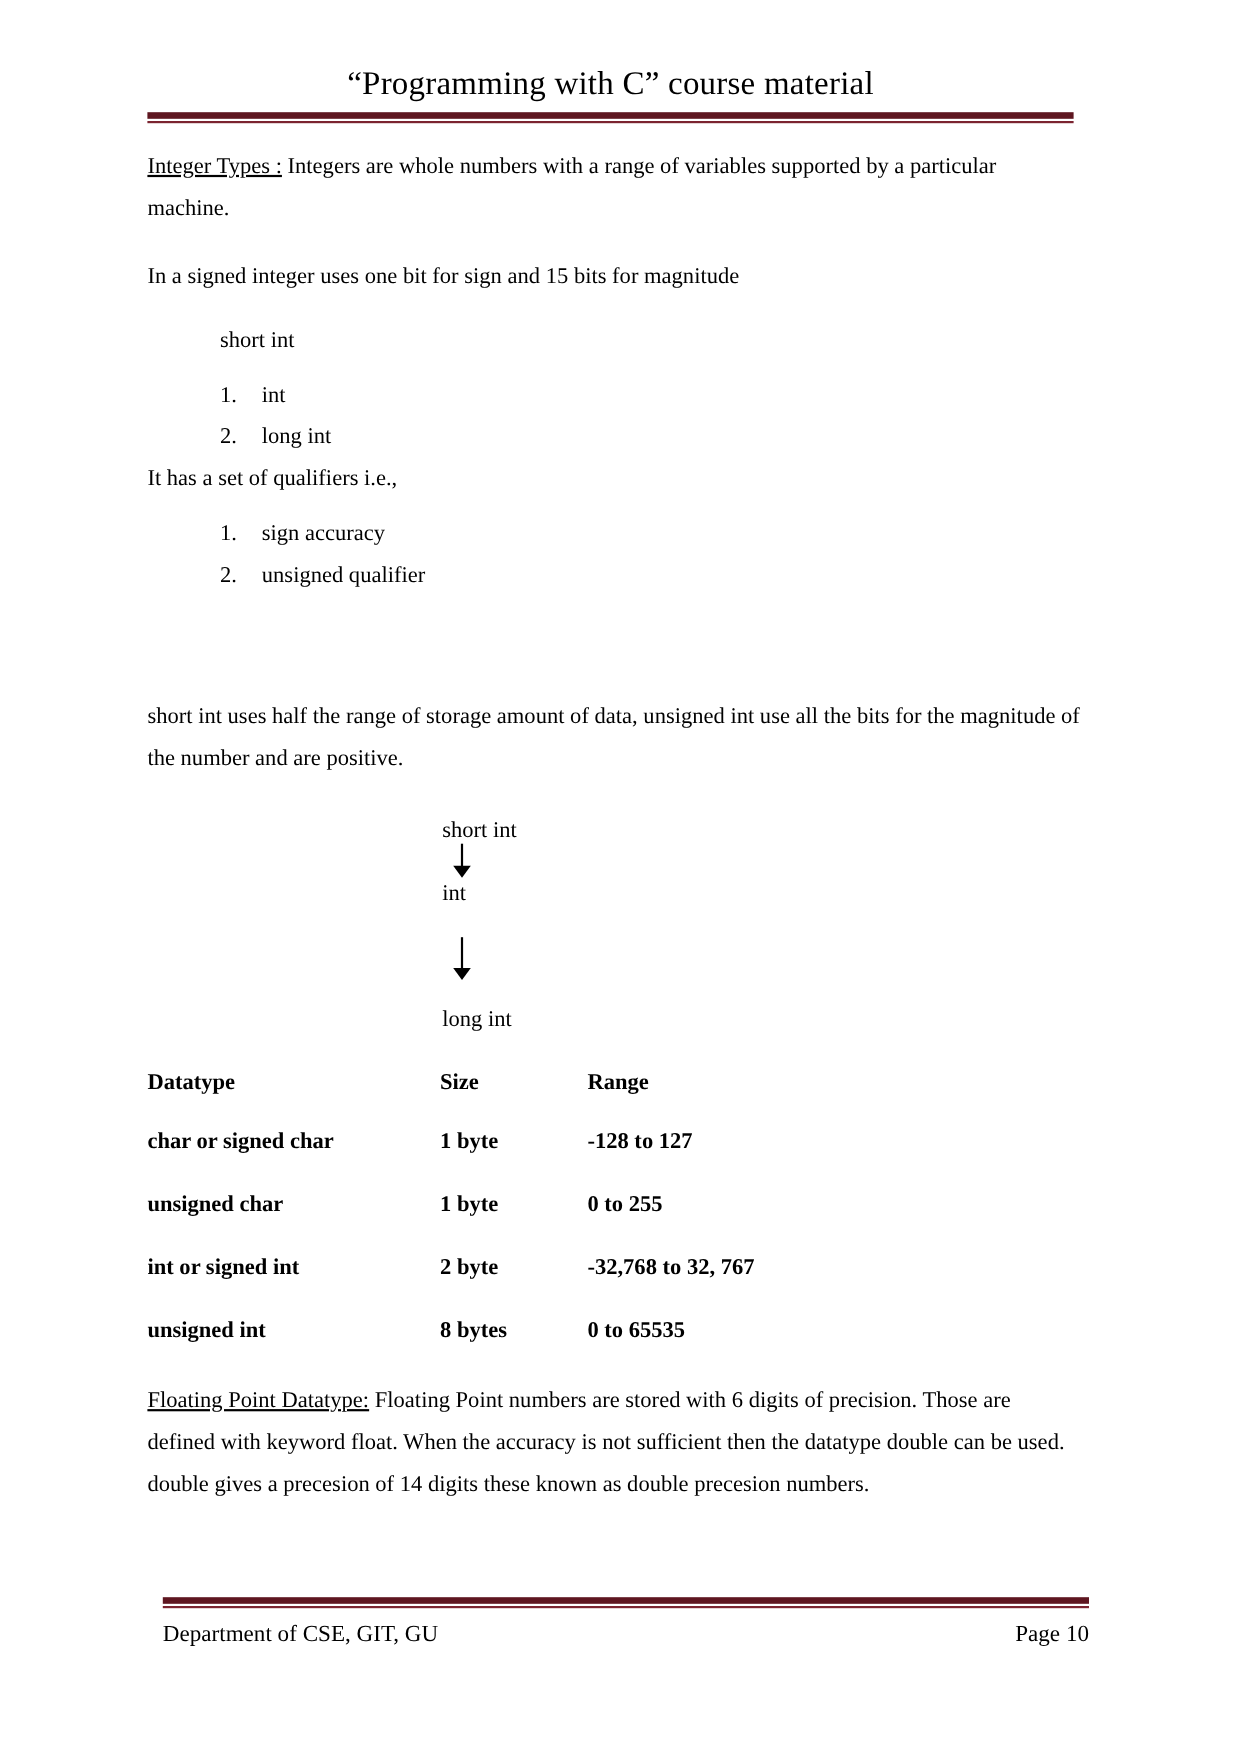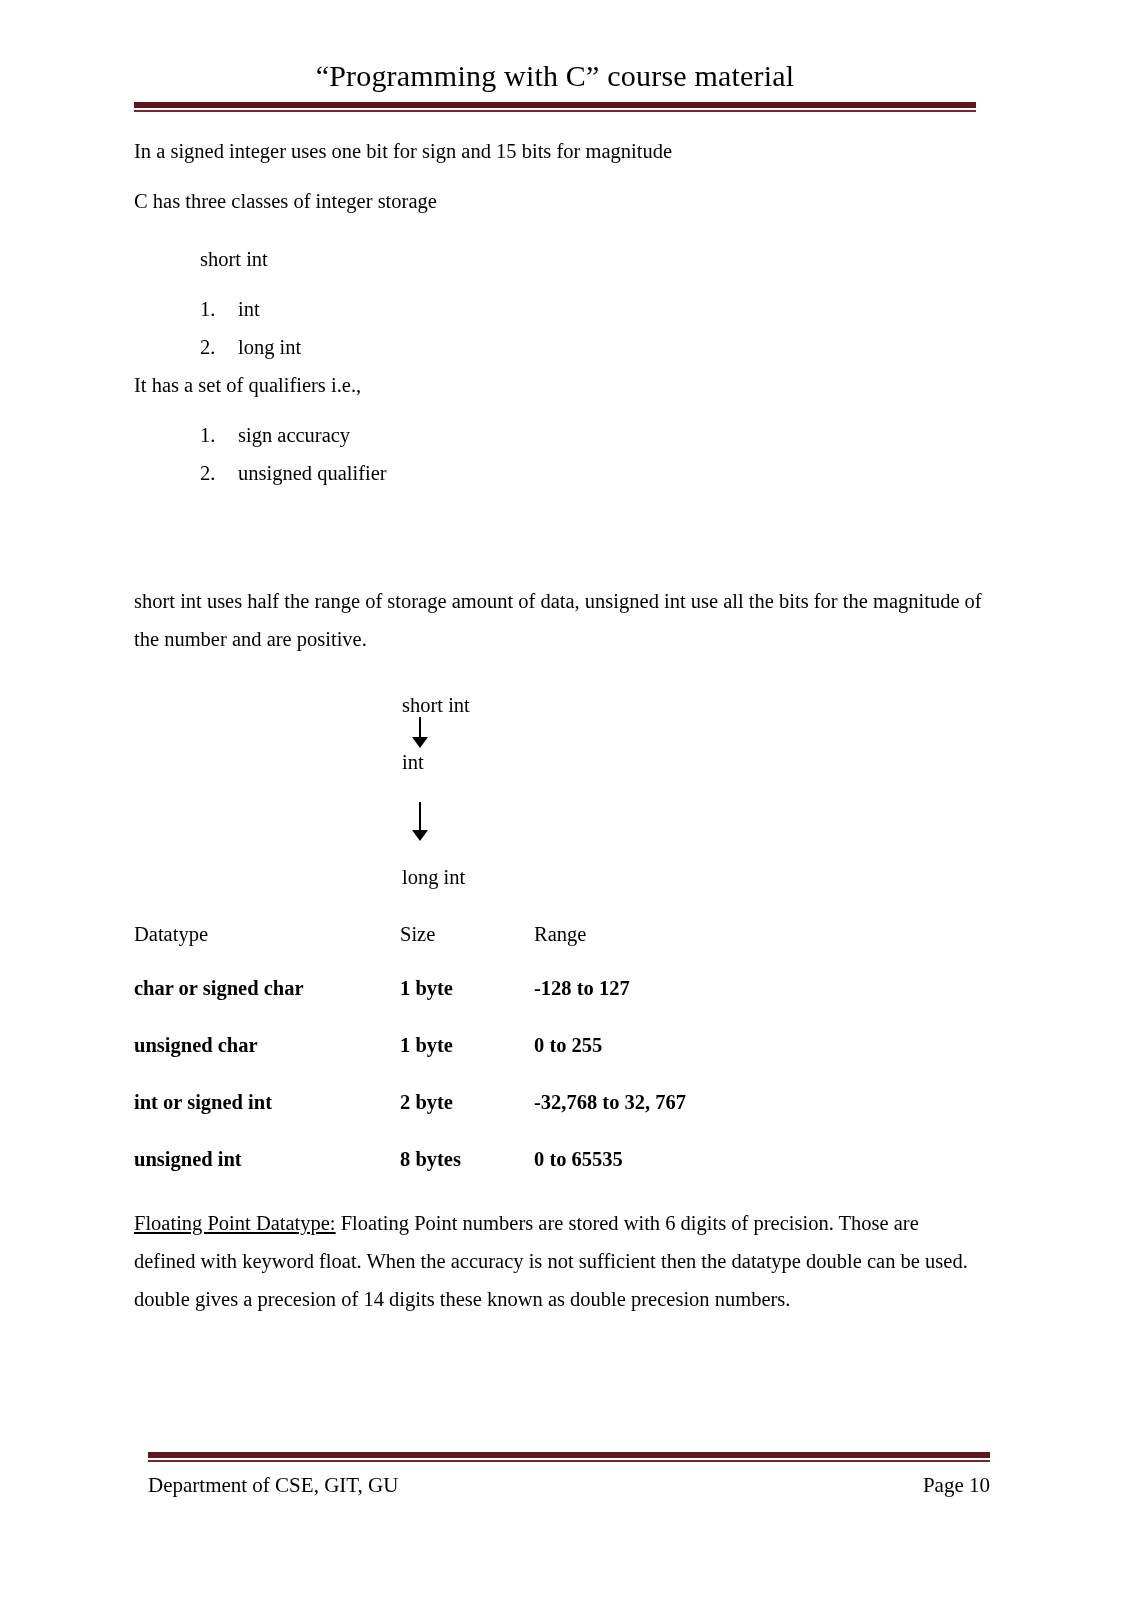--- a/index.html
+++ b/index.html
@@ -57,21 +57,21 @@
     top: 132px;
     width: 850px;
   }
 
   p.para {
     margin: 0 0 0 0;
     font-size: 20.5px;
     line-height: 38px;
     text-align: left;
   }
-  .para + .para { margin-top: 12px; }
+  .para + .para { margin-top: 24px; }
 
   .u { text-decoration: underline; }
 
   .indent-term {
     margin: 20px 0 0 66px;
     font-size: 20.5px;
     line-height: 38px;
   }
 
   ol.numlist {
@@ -150,21 +150,21 @@
   table.dtable th,
   table.dtable td {
     text-align: left;
     vertical-align: top;
     padding: 0;
     border: none;
     line-height: 57px;
     font-weight: bold;
   }
   table.dtable thead th {
-    font-weight: normal;
+    font-weight: bold;
     line-height: 52px;
   }
   table.dtable col.c1 { width: 266px; }
   table.dtable col.c2 { width: 134px; }
   table.dtable col.c3 { width: 320px; }
 
   
   .tail {
     margin-top: 16px;
   }
@@ -207,24 +207,24 @@
 <div class="page">
 
   <div class="header">
     <div class="doc-title">“Programming with C” course material</div>
     <div class="rule-thick"></div>
     <div class="rule-thin"></div>
   </div>
 
   <div class="content">
 
+    <p class="para"><span class="u">Integer Types :</span><span> Integers are whole numbers with a range of variables supported by a particular machine.</span></p>
 
     <p class="para">In a signed integer uses one bit for sign and 15 bits for magnitude</p>
 
-    <p class="para">C has three classes of integer storage</p>
 
     <div class="indent-term">short int</div>
 
     <ol class="numlist">
       <li><span class="num">1.</span><span>int</span></li>
       <li><span class="num">2.</span><span>long int</span></li>
     </ol>
 
     <p class="para tight-follow">It has a set of qualifiers i.e.,</p>
 

